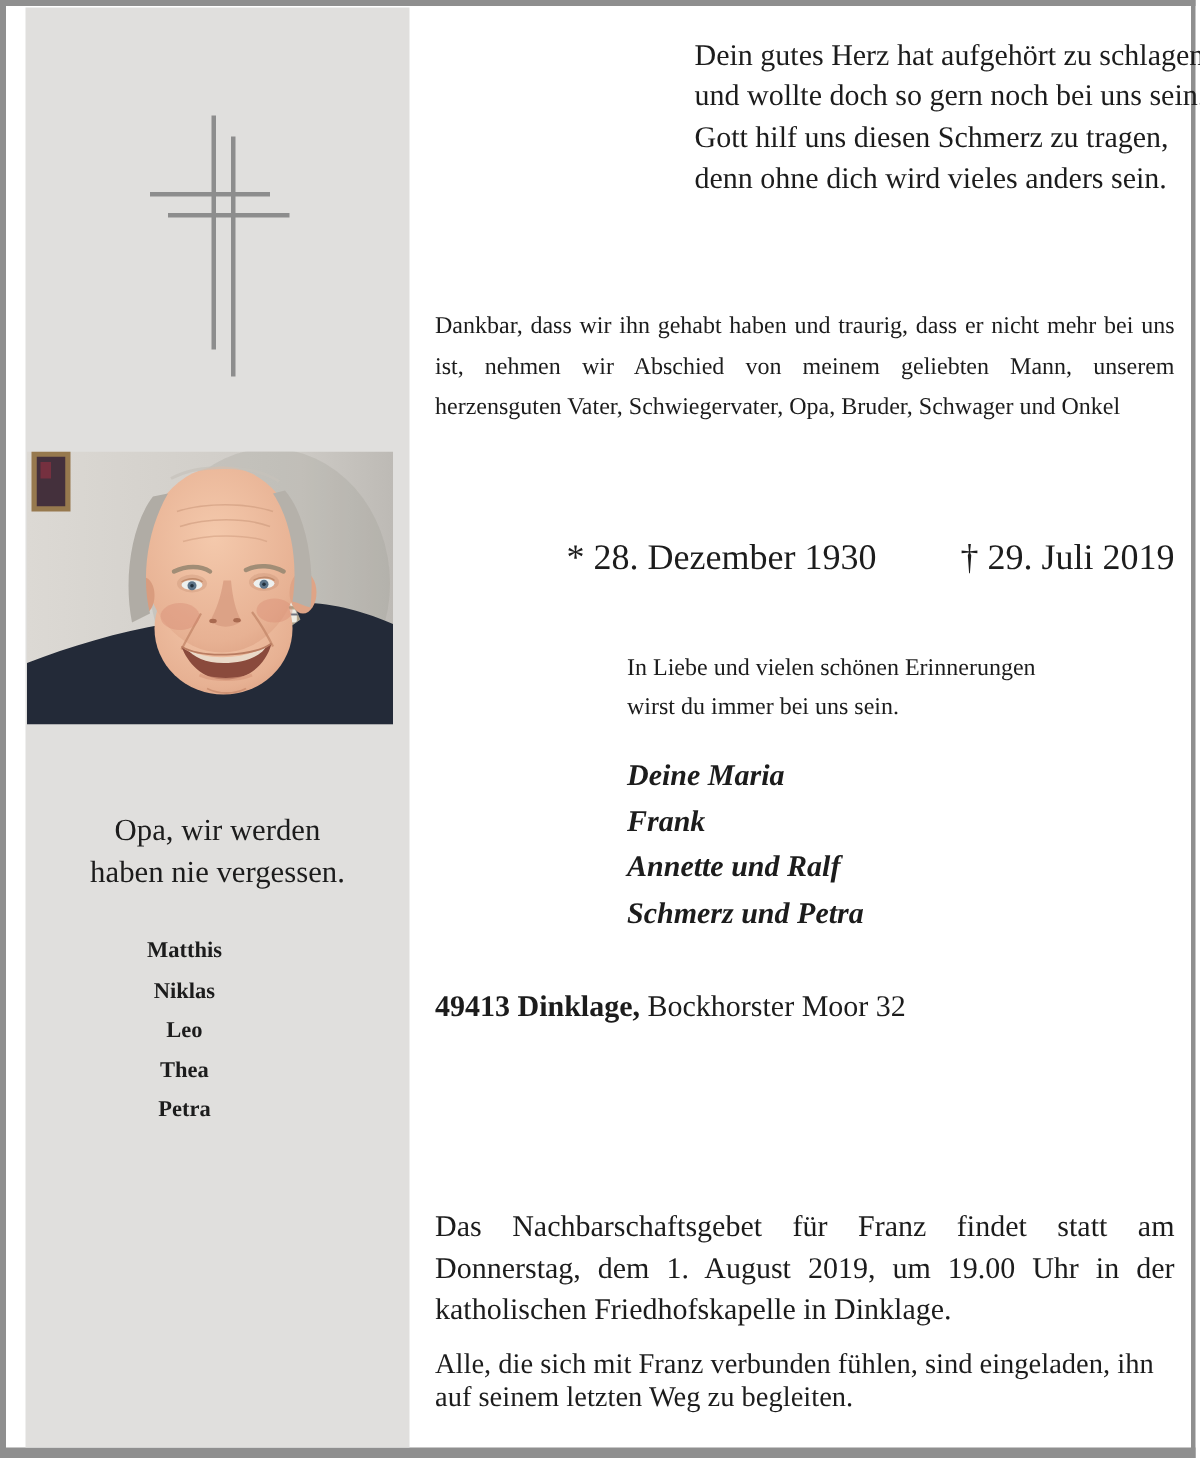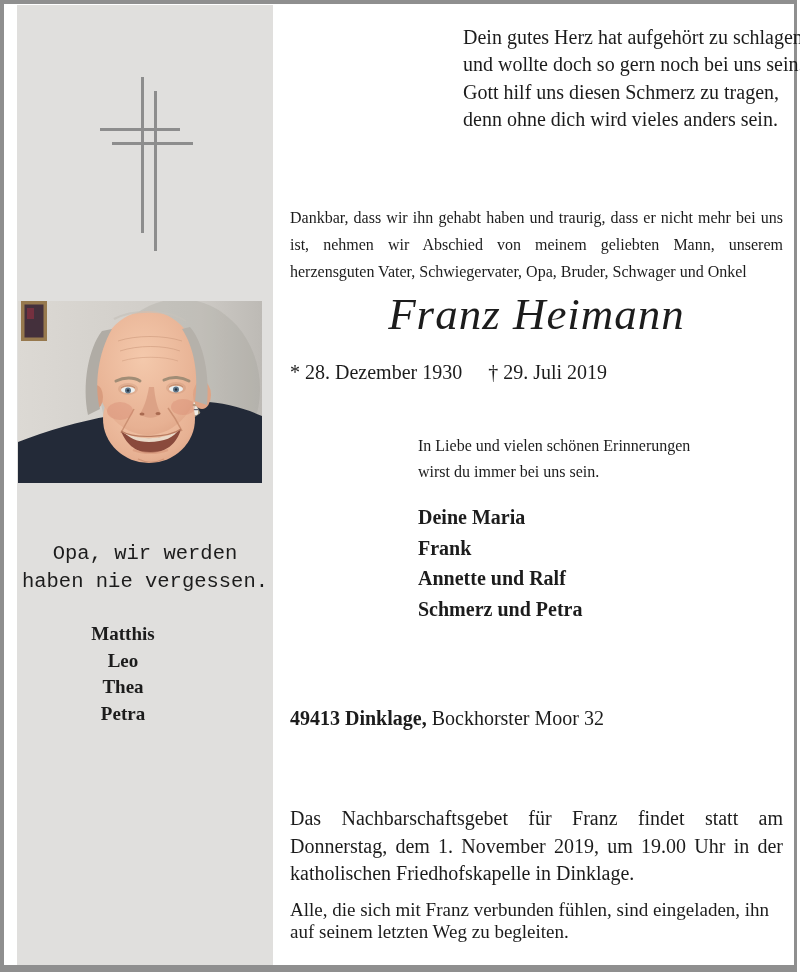--- a/index.html
+++ b/index.html
@@ -36,47 +36,47 @@
   .cross .v1{left:41px;top:2px;width:2.5px;height:156px;}
   .cross .v2{left:54px;top:16px;width:2.5px;height:160px;}
   .cross .h1{left:0;top:53px;width:80px;height:2.5px;}
   .cross .h2{left:12px;top:67px;width:81px;height:2.5px;}
 
   .photo{position:absolute;left:18px;top:301px;width:244px;height:182px;}
   .photo svg{display:block;width:100%;height:100%;}
 
   .dedication{
     position:absolute;left:17px;top:540px;width:256px;
-    text-align:center;font-size:20.5px;line-height:28px;font-family:Liberation Mono, monospace;
+    text-align:center;font-size:20.5px;line-height:28px;
   }
   .grandchildren{
     position:absolute;left:17px;top:621px;width:212px;
-    text-align:center;font-size:19px;line-height:26.6px;font-weight:bold;font-family:Liberation Serif, serif;
+    text-align:center;font-size:15px;line-height:26.6px;font-weight:bold;font-family:Liberation Serif, serif;
   }
 
   
   .verse{position:absolute;left:463px;top:24px;font-size:20px;line-height:27.3px;white-space:nowrap;}
   .intro{
     position:absolute;left:290px;top:166px;width:493px;
     font-size:16px;line-height:27.2px;
     text-align:justify;text-align-last:left;margin-top:38px;
   }
   .deceased-name{
     position:absolute;left:290px;top:288px;width:493px;
     text-align:center;font-size:45px;line-height:52px;
     font-style:italic;font-weight:500;letter-spacing:1px;
   }
   .dates{
     position:absolute;left:290px;top:359px;width:493px;
-    display:flex;justify-content:flex-start;gap:26px;
-    font-size:20px;line-height:26px;
+    display:flex;justify-content:flex-end;gap:56px;
+    font-size:24px;line-height:26px;
   }
   .remembrance{position:absolute;left:418px;top:433px;font-size:16px;line-height:26px;white-space:nowrap;}
-  .mourners{position:absolute;left:418px;top:502px;font-size:20px;line-height:30.6px;font-weight:bold;white-space:nowrap;}
-  .address{position:absolute;left:290px;top:658px;font-size:20px;line-height:26px;white-space:nowrap;margin-top:47px;}
+  .mourners{position:absolute;left:418px;top:502px;font-size:20px;line-height:30.6px;font-weight:bold;white-space:nowrap;font-style:italic;}
+  .address{position:absolute;left:290px;top:658px;font-size:20px;line-height:26px;white-space:nowrap;}
   .address .b{font-weight:bold;}
   .para{
     position:absolute;left:290px;width:493px;
     font-size:20px;line-height:27.7px;
     text-align:justify;text-align-last:left;
   }
   .requiem{top:700px;}
   .prayer{top:805px;}
   .closing{
     position:absolute;left:290px;top:899px;width:500px;
@@ -186,35 +186,35 @@
     </svg>
   </div>
 
   <div class="dedication">
     <div>Opa, wir werden</div>
     <div>haben nie vergessen.</div>
   </div>
 
   <div class="grandchildren">
     <div>Matthis</div>
+    <div>Niklas</div>
     <div>Leo</div>
     <div>Thea</div>
     <div>Petra</div>
   </div>
 
   <div class="verse">
     <div>Dein gutes Herz hat aufgehört zu schlagen,</div>
     <div>und wollte doch so gern noch bei uns sein.</div>
     <div>Gott hilf uns diesen Schmerz zu tragen,</div>
     <div>denn ohne dich wird vieles anders sein.</div>
   </div>
 
   <div class="intro">Dankbar, dass wir ihn gehabt haben und traurig, dass er nicht mehr bei uns ist, nehmen wir Abschied von meinem geliebten Mann, unserem herzensguten Vater, Schwiegervater, Opa, Bruder, Schwager und Onkel</div>
 
-  <div class="deceased-name">Franz Heimann</div>
 
   <div class="dates">
     <span>* 28. Dezember 1930</span>
     <span>† 29. Juli 2019</span>
   </div>
 
   <div class="remembrance">
     <div>In Liebe und vielen schönen Erinnerungen</div>
     <div>wirst du immer bei uns sein.</div>
   </div>
@@ -224,17 +224,17 @@
     <div>Frank</div>
     <div>Annette und Ralf</div>
     <div>Schmerz und Petra</div>
   </div>
 
   <div class="address">
     <span class="b">49413 Dinklage,</span><span> Bockhorster Moor 32</span>
   </div>
 
 
-  <div class="para prayer">Das Nachbarschaftsgebet für Franz findet statt am Donnerstag, dem 1. November 2019, um 19.00 Uhr in der katholischen Friedhofskapelle in Dinklage.</div>
+  <div class="para prayer">Das Nachbarschaftsgebet für Franz findet statt am Donnerstag, dem 1. August 2019, um 19.00 Uhr in der katholischen Friedhofskapelle in Dinklage.</div>
 
   <div class="closing">Alle, die sich mit Franz verbunden fühlen, sind eingeladen, ihn auf seinem letzten Weg zu begleiten.</div>
 
 </div>
 
 </body></html>

